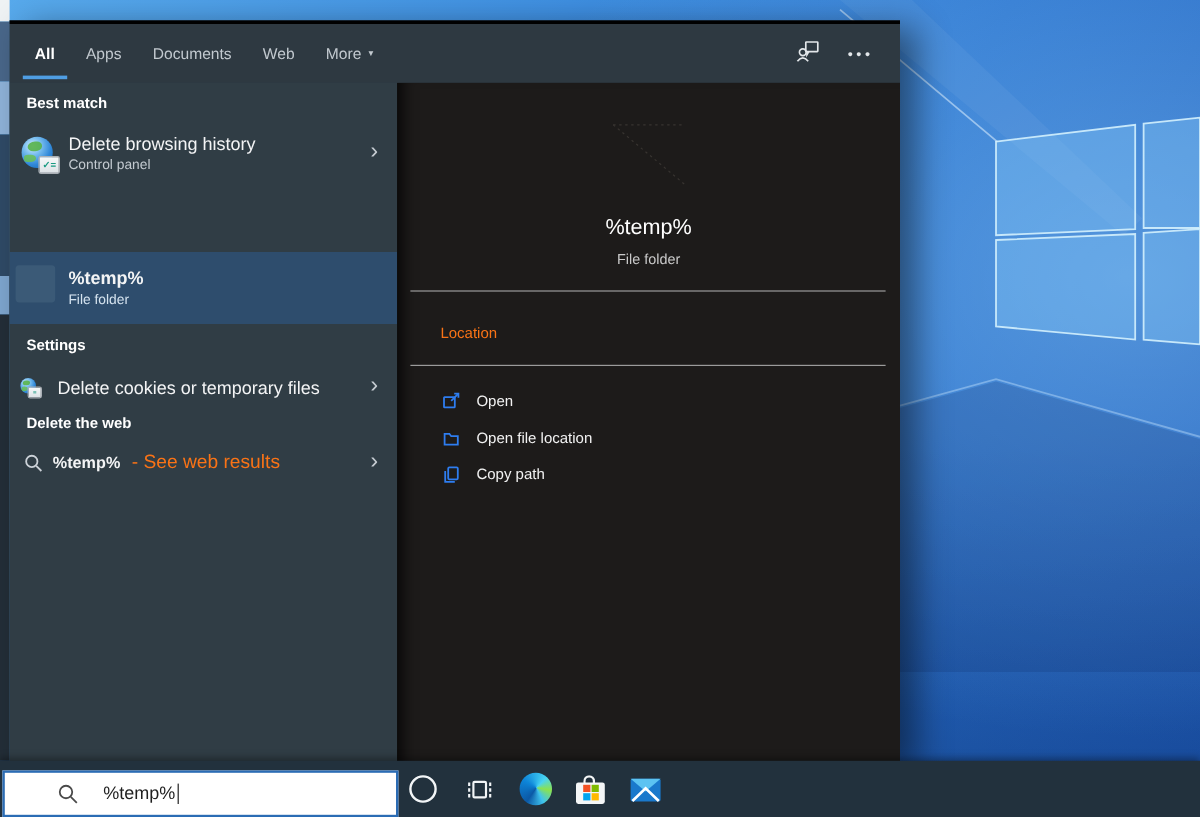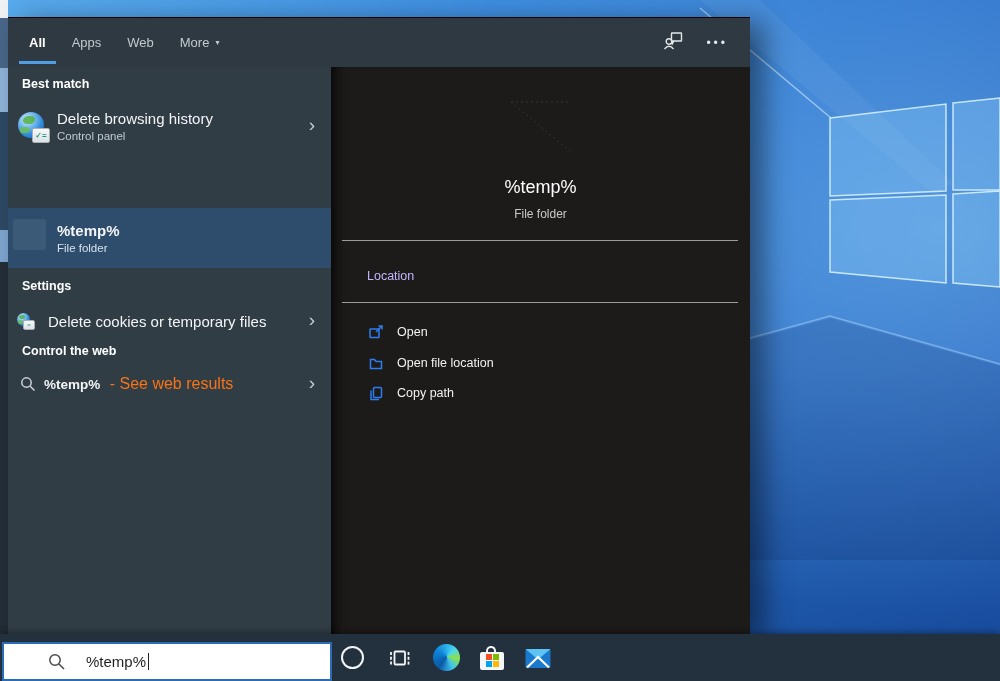--- a/index.html
+++ b/index.html
@@ -7,21 +7,21 @@
        font-family:"Liberation Sans", sans-serif;
        background:
          radial-gradient(900px 620px at 940px 230px, rgba(160,220,255,.38), transparent 62%),
          linear-gradient(to bottom, rgba(0,0,0,0) 55%, rgba(8,35,85,.35) 100%),
          linear-gradient(118deg, #58aaec 0%, #3f8fe1 35%, #2b74cf 62%, #1f5cba 100%);}
   .wall-svg{position:absolute;left:0;top:0;z-index:0;pointer-events:none;}
   
   .sliver{position:absolute;left:0;width:8px;z-index:1;}
   
   .panel{position:absolute;left:8px;top:17px;width:742px;height:617px;z-index:2;
-         background:#303d45;border-top:1px solid #000000;
+         background:#303d45;border-top:3px solid #000000;
          box-shadow:14px 6px 26px rgba(0,0,0,.45);}
   .tabbar{position:absolute;left:0;top:0;right:0;height:49px;background:#2e3941;
           display:flex;align-items:center;padding:0 0 0 19px;box-sizing:border-box;}
   .tab{position:relative;color:#c2c9cf;font-size:13px;margin-right:22px;cursor:default;
        padding:0 2px;height:100%;display:flex;align-items:center;}
   .tab.active{color:#ffffff;font-weight:bold;}
   .tab.active::after{content:"";position:absolute;left:-8px;right:-8px;bottom:3px;height:3px;background:#4f9ee3;}
   .tab .dd{font-size:8px;margin-left:6px;color:#c2c9cf;}
   .tabbar-right{margin-left:auto;display:flex;align-items:center;gap:22px;padding-right:22px;}
   .dots{color:#e3e7ea;font-size:12px;letter-spacing:3px;}
@@ -43,21 +43,21 @@
   .globe::after{content:"";position:absolute;left:8%;bottom:18%;width:38%;height:26%;
      background:#6abf53;border-radius:45% 55% 60% 40%;opacity:.85;}
   .card{position:absolute;background:linear-gradient(#f6f8f9,#dde2e6);border:1px solid #aab0b6;border-radius:2px;
         color:#199a82;font-weight:bold;display:flex;align-items:center;justify-content:center;}
   
   .preview{position:absolute;left:323px;right:0;top:49px;bottom:0;background:#1d1b1a;
            box-shadow:inset 14px 0 12px -10px rgba(0,0,0,.8);}
   .pv-title{position:absolute;left:0;right:0;top:110px;text-align:center;color:#ffffff;font-size:18px;}
   .pv-sub{position:absolute;left:0;right:0;top:140px;text-align:center;color:#c9c9c9;font-size:12px;}
   .divider{position:absolute;left:11px;right:12px;height:1px;background:#9b9b9b;}
-  .loc{position:absolute;left:36px;top:202px;color:#c4b5fd;font-size:12.5px;}
+  .loc{position:absolute;left:36px;top:202px;color:#f97316;font-size:12.5px;}
   .action{position:absolute;left:0;right:0;height:30px;display:flex;align-items:center;cursor:default;}
   .action .alab{color:#f2f2f2;font-size:12.5px;margin-left:66px;}
   .action svg{position:absolute;left:37px;}
   .ghost{position:absolute;left:50%;top:32px;transform:translateX(-50%);opacity:.85;}
   
   .taskbar{position:absolute;left:0;bottom:0;width:1000px;height:47px;background:#22313d;z-index:3;
            box-shadow:0 -2px 6px rgba(0,0,0,.35);}
   .sbox{position:absolute;left:2px;top:8px;width:326px;height:35px;background:#ffffff;
         border:2px solid #2b6cb4;display:flex;align-items:center;box-sizing:content-box;}
   .sbox svg{margin-left:44px;}
@@ -100,20 +100,23 @@
 <div class="panel">
 
   <div class="tabbar">
     <div class="tab active">
         <span>All</span>
       </div>
     <div class="tab">
         <span>Apps</span>
       </div>
     <div class="tab">
+        <span>Documents</span>
+      </div>
+    <div class="tab">
         <span>Web</span>
       </div>
     <div class="tab">
       <span>More</span>
       <span class="dd">▾</span>
     </div>
     <div class="tabbar-right">
       <span>
         <svg width="21" height="21" viewBox="0 0 21 21" fill="none" stroke="#e3e7ea" stroke-width="1.4">
           <rect x="8.5" y="3" width="10" height="8" rx="0.5"></rect>
@@ -156,21 +159,21 @@
       <span class="icon-ie" style="position:absolute;left:9px;top:13px;width:17px;height:17px;">
         <span class="globe" style="position:absolute;left:0;top:0;width:13px;height:13px;"></span>
         <span class="card" style="right:-1px;bottom:0;width:10px;height:8px;font-size:5px;">=</span>
       </span>
       <div style="margin-left:40px;">
         <div class="title">Delete cookies or temporary files</div>
       </div>
       <span class="chev">›</span>
     </div>
 
-    <div class="sec-h" style="top:277px;">Control the web</div>
+    <div class="sec-h" style="top:277px;">Delete the web</div>
 
     <div class="row" style="top:298px;height:38px;">
       <span style="position:absolute;left:12px;top:11px;">
         <svg width="16" height="16" viewBox="0 0 16 16" fill="none" stroke="#ccd2d8" stroke-width="1.5">
           <circle cx="6.5" cy="6.5" r="4.7"></circle>
             <line x1="10.2" y1="10.2" x2="14.5" y2="14.5"></line>
         </svg>
       </span>
       <div style="margin-left:36px;">
         <span class="title" style="font-weight:bold;font-size:13.5px;">%temp%</span>

